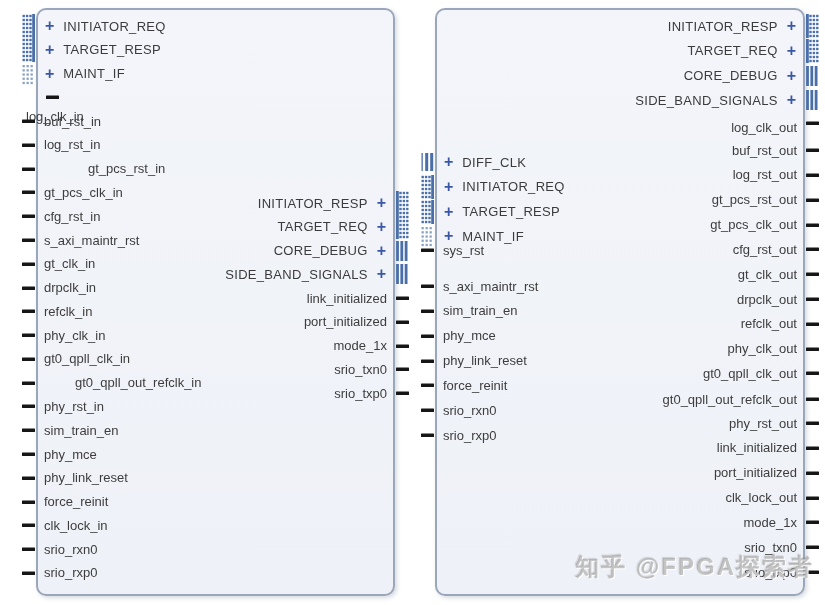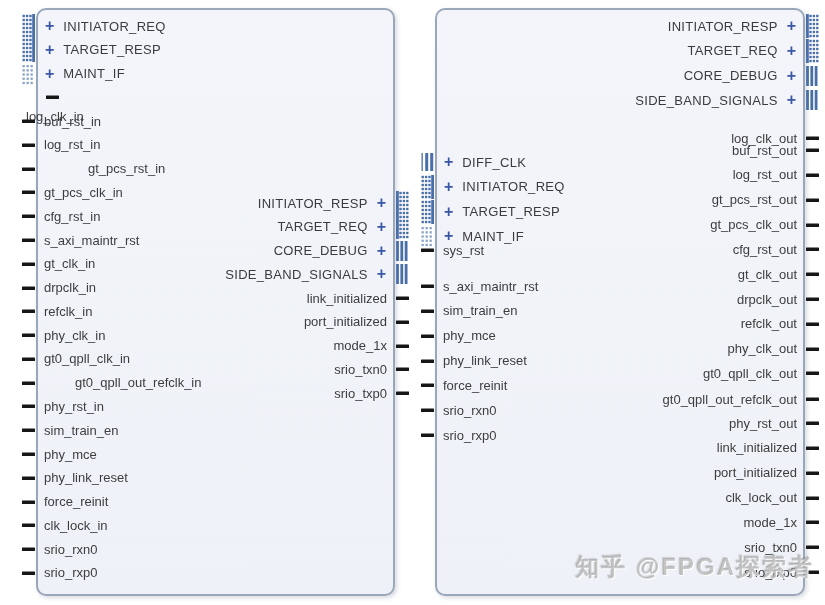--- a/index.html
+++ b/index.html
@@ -638,21 +638,21 @@
           <span class="picon">
             <svg width="13" height="24" viewBox="0 0 13 24">
               <rect x="1.5" y="2" width="2.8" height="20" fill="#4a6fa8"></rect>
               <rect x="5.8" y="2" width="2.8" height="20" fill="#4a6fa8"></rect>
               <rect x="10.1" y="2" width="2.8" height="20" fill="#4a6fa8"></rect>
             </svg>
           </span>
           <span class="plus">+</span>
           <span class="plabel iface">SIDE_BAND_SIGNALS</span>
         </div>
-        <div class="port-row right" style="top: 116px;">
+        <div class="port-row right" style="top: 101px; align-items: flex-end;">
           <span class="picon">
             <svg width="13" height="24" viewBox="0 0 13 24">
               <rect x="0" y="10.5" width="13" height="3.6" rx="0.5" fill="#161616"></rect>
             </svg>
           </span>
           <span class="plabel">log_clk_out</span>
         </div>
         <div class="port-row right" style="top: 128.1px;">
           <span class="picon">
             <svg width="13" height="24" viewBox="0 0 13 24">

